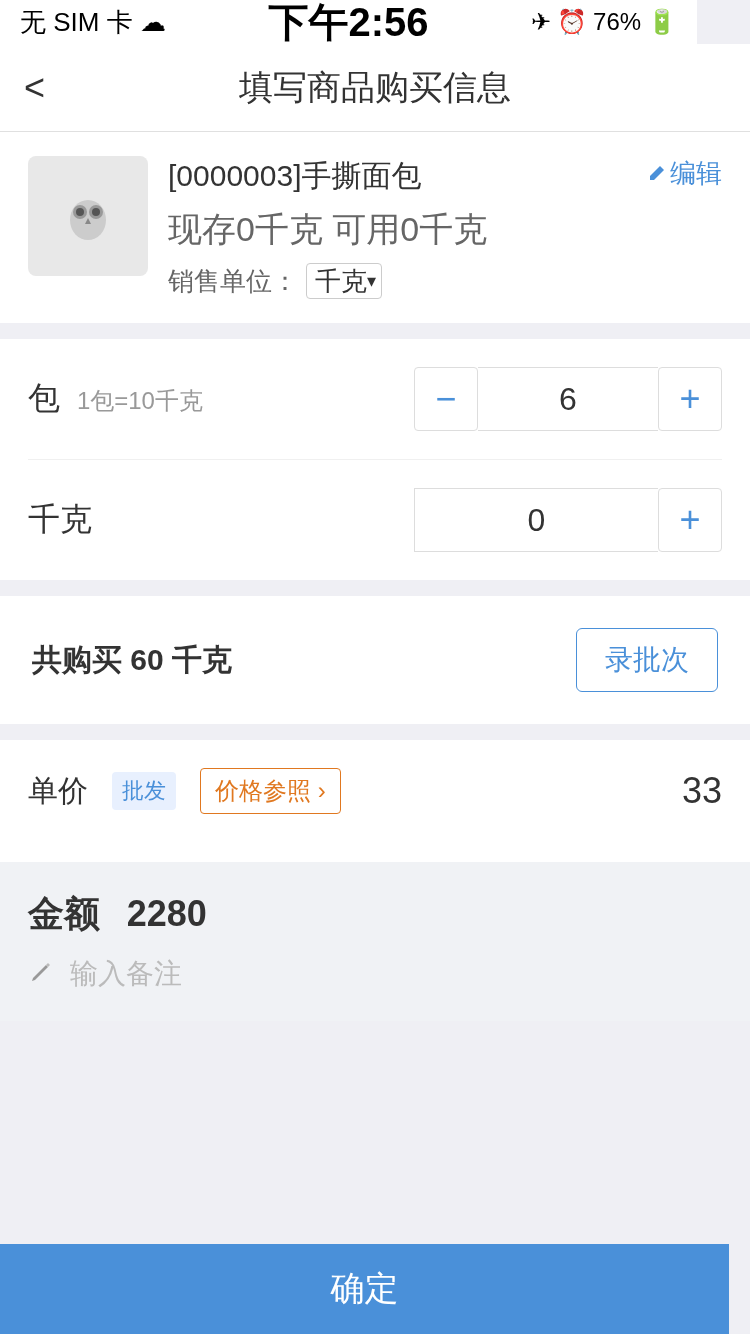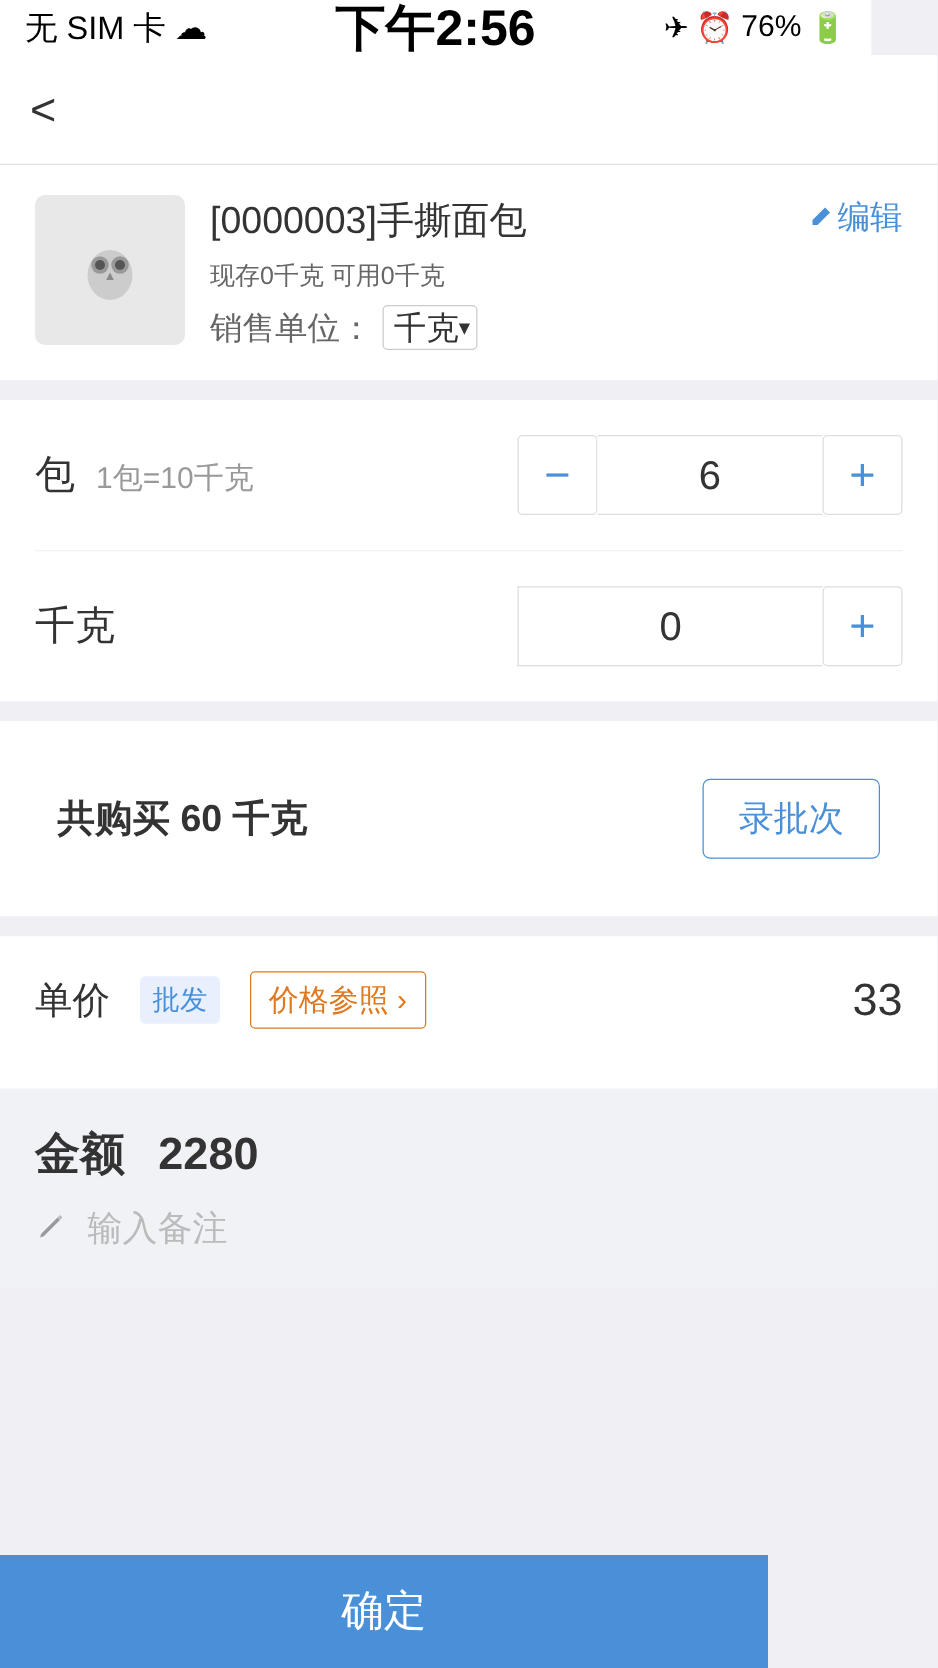--- a/index.html
+++ b/index.html
@@ -63,21 +63,21 @@
       margin-bottom: 16px;
     }
     .product-info { flex: 1; }
     .product-name {
       font-size: 30px;
       color: #333;
       font-weight: 500;
       margin-bottom: 10px;
     }
     .product-stock {
-      font-size: 20px;
+      font-size: 34px;
       color: #666;
       margin-bottom: 10px;
     }
     .product-unit-row {
       display: flex;
       align-items: center;
       font-size: 26px;
       color: #666;
     }
     .unit-select {
@@ -175,21 +175,21 @@
       text-align: center;
       font-size: 32px;
       color: #333;
       background: #fff;
       outline: none;
     }
 
     
     .total-section {
       background: #fff;
-      padding: 46px;
+      padding: 32px;
       display: flex;
       align-items: center;
       justify-content: space-between;
       margin-bottom: 16px;
     }
     .total-text {
       font-size: 30px;
       color: #333;
     }
     .total-text span {
@@ -270,21 +270,21 @@
       gap: 12px;
       color: #999;
       font-size: 28px;
     }
 
     
     .confirm-btn {
       position: fixed;
       bottom: 0;
       left: 0;
-      width: 614px;
+      width: 729px;
       height: 90px;
       background: #4a90d9;
       color: #fff;
       font-size: 34px;
       display: flex;
       align-items: center;
       justify-content: center;
       cursor: pointer;
       border: none;
       outline: none;
@@ -317,20 +317,21 @@
   <div class="status-bar-right">
     <span>✈</span>
     <span>⏰</span>
     <span>76%</span>
     <span>🔋</span>
   </div>
 </div>
 
 <div class="nav-bar">
   <span class="nav-back">&lt;</span>
+  <span class="nav-title">填写商品购买信息</span>
 </div>
 
 <div class="product-card">
   <div class="owl-icon">
 
     <svg width="60" height="60" viewBox="0 0 60 60">
       <ellipse cx="30" cy="34" rx="18" ry="20" fill="#ccc"></ellipse>
       <circle cx="22" cy="26" r="7" fill="#999"></circle>
       <circle cx="38" cy="26" r="7" fill="#999"></circle>
       <circle cx="22" cy="26" r="4" fill="#555"></circle>

